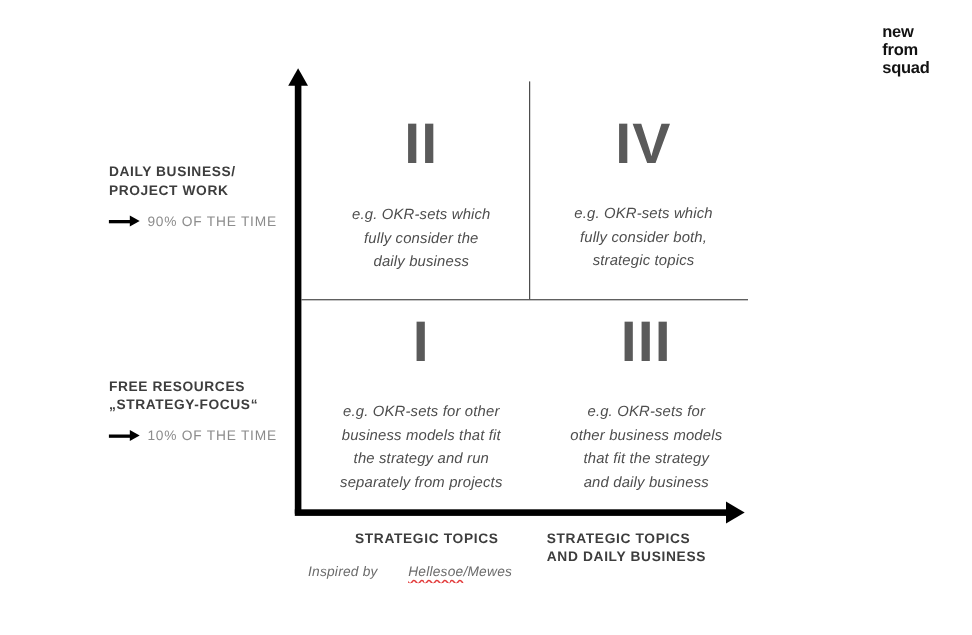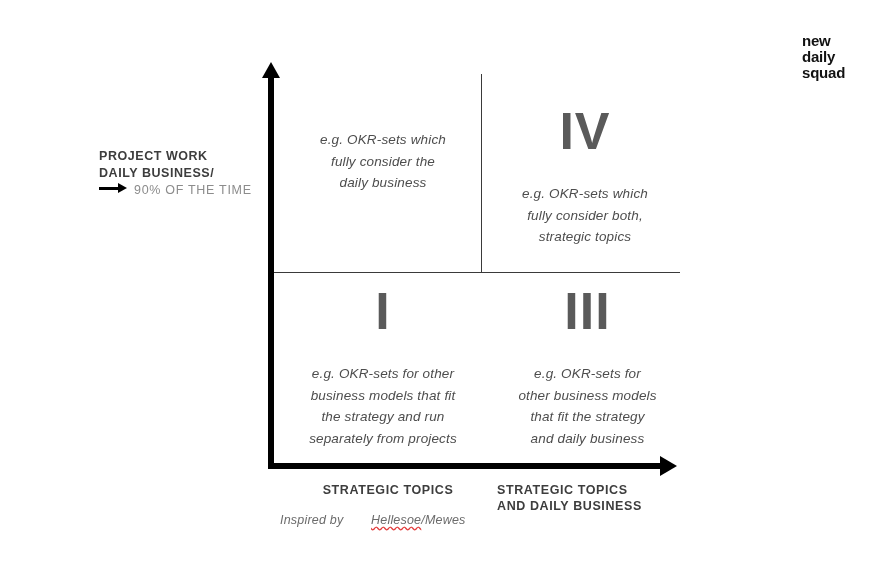--- a/index.html
+++ b/index.html
@@ -16,21 +16,21 @@
     width: 884px;
     height: 577px;
     background: #ffffff;
     overflow: hidden;
   }
 
   
   .logo {
     position: absolute;
     left: 802px;
-    top: 33px;
+    top: 22px;
     font-size: 15px;
     font-weight: bold;
     line-height: 16px;
     color: #121212;
     letter-spacing: -0.2px;
   }
   .logo div { display: block; }
 
   
   .axis-y-line {
@@ -126,21 +126,22 @@
   }
   .side-title {
     font-size: 12.5px;
     font-weight: bold;
     color: #3d3d3d;
     line-height: 17px;
     letter-spacing: 0.55px;
   }
   .side-sub-row {
     display: flex;
-    margin-top: 1px;
+    align-items: center;
+    margin-top: 12px;
   }
   .side-arrow {
     position: relative;
     width: 28px;
     height: 11px;
     margin-right: 7px;
     flex: 0 0 auto;
   }
   .side-arrow .shaft {
     position: absolute;
@@ -199,33 +200,34 @@
     margin-left: 24px;
   }
 </style>
 </head>
 <body>
 
 <div id="canvas">
 
   <div class="logo">
     <div>new</div>
-    <div>daily</div>
+    <div>from</div>
     <div>squad</div>
   </div>
 
   <div class="axis-y-line"></div>
   <div class="axis-y-head"></div>
   <div class="axis-x-line"></div>
   <div class="axis-x-head"></div>
 
   <div class="divider-h"></div>
   <div class="divider-v"></div>
 
   <div class="quadrant" id="quad-2">
+    <div class="q-numeral">II</div>
     <div class="q-text">
       <div>e.g. OKR-sets which</div>
       <div>fully consider the</div>
       <div>daily business</div>
     </div>
   </div>
 
   <div class="quadrant" id="quad-4">
     <div class="q-numeral">IV</div>
     <div class="q-text">
@@ -250,32 +252,45 @@
     <div class="q-text">
       <div>e.g. OKR-sets for</div>
       <div>other business models</div>
       <div>that fit the strategy</div>
       <div>and daily business</div>
     </div>
   </div>
 
   <div class="side-label" id="label-top">
     <div class="side-title">
+      <div>DAILY BUSINESS/</div>
       <div>PROJECT WORK</div>
-      <div>DAILY BUSINESS/</div>
     </div>
     <div class="side-sub-row">
       <span class="side-arrow">
         <span class="shaft"></span>
           <span class="head"></span>
       </span>
       <span class="side-sub">90% OF THE TIME</span>
     </div>
   </div>
 
+  <div class="side-label" id="label-bottom">
+    <div class="side-title">
+      <div>FREE RESOURCES</div>
+      <div>„STRATEGY-FOCUS“</div>
+    </div>
+    <div class="side-sub-row">
+      <span class="side-arrow">
+        <span class="shaft"></span>
+          <span class="head"></span>
+      </span>
+      <span class="side-sub">10% OF THE TIME</span>
+    </div>
+  </div>
 
   <div class="x-label" id="x-label-left">STRATEGIC TOPICS</div>
   <div class="x-label" id="x-label-right">
     <div>STRATEGIC TOPICS</div>
     <div>AND DAILY BUSINESS</div>
   </div>
 
   <div class="caption">
     <span>Inspired by </span><span class="misspelled">Hellesoe</span><span>/Mewes</span>
   </div>

